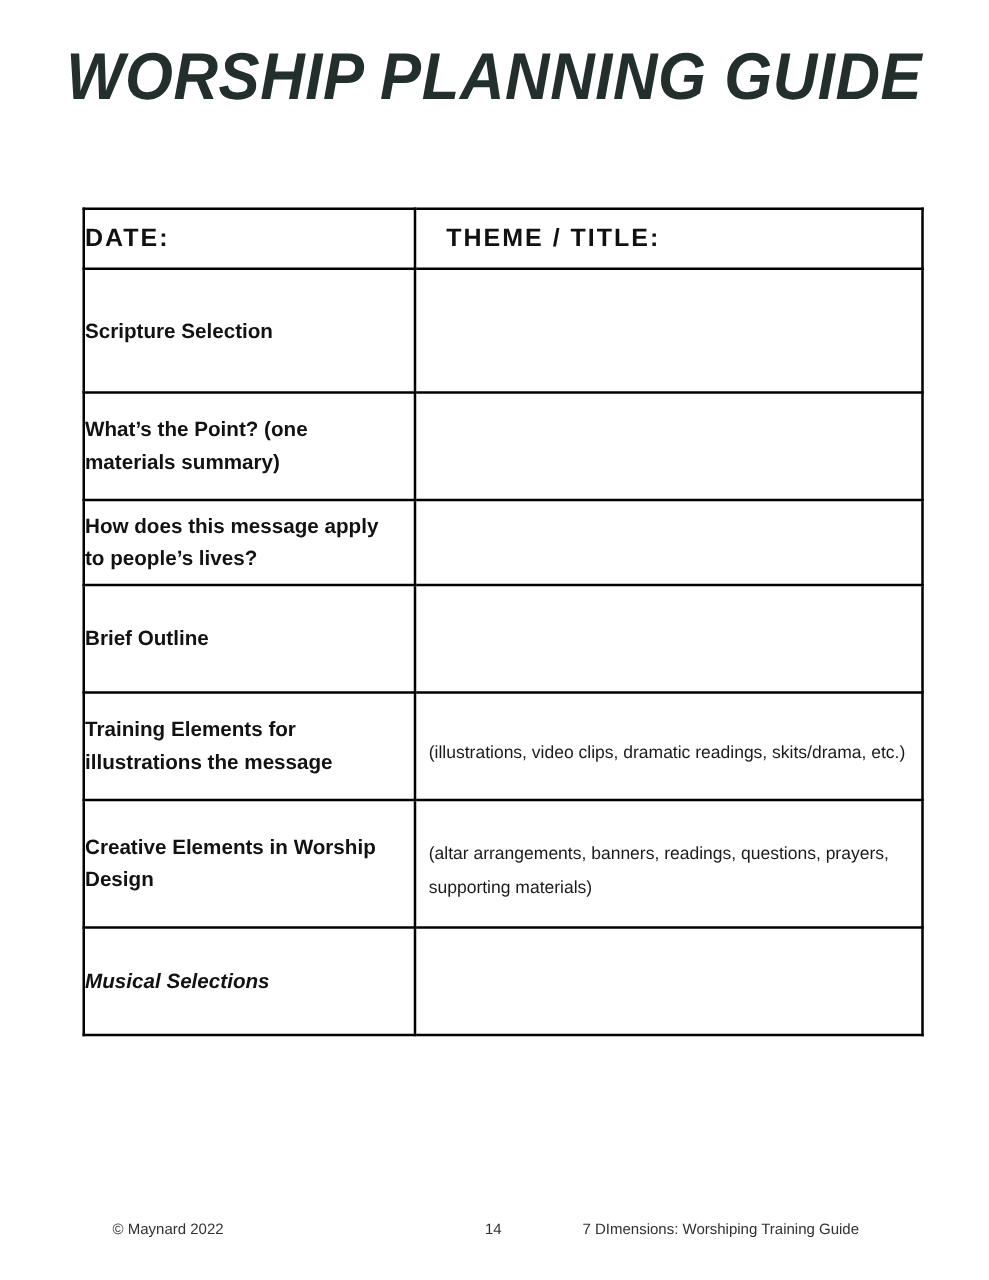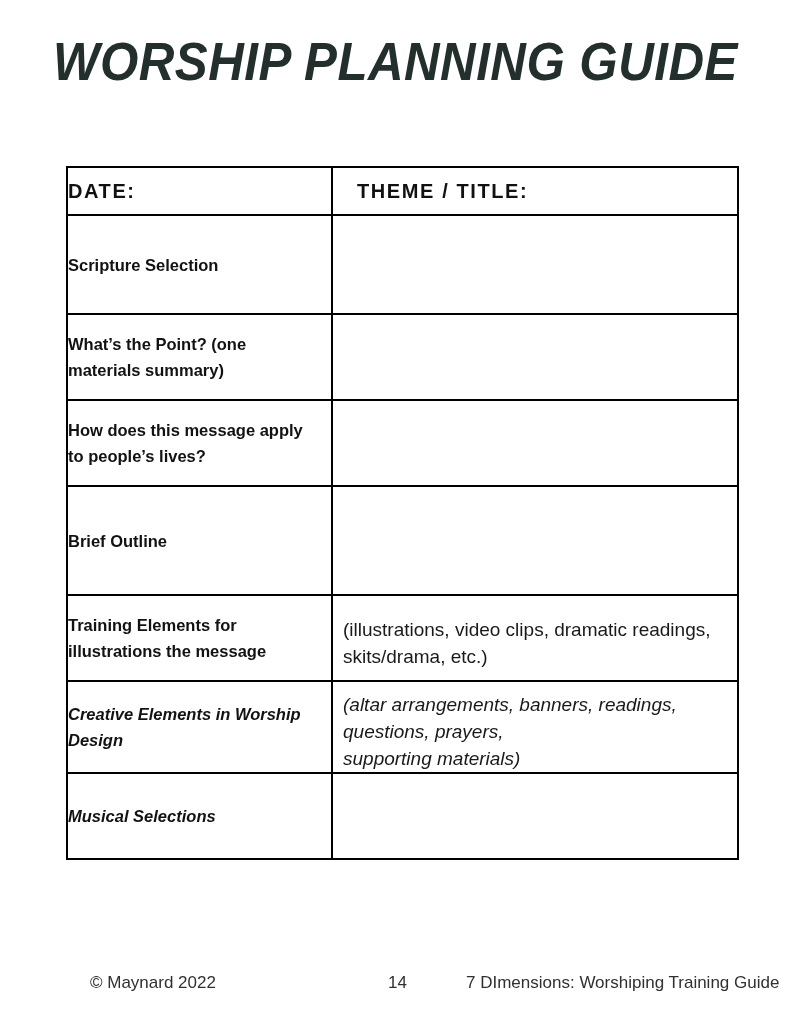--- a/index.html
+++ b/index.html
@@ -80,47 +80,47 @@
   
   .value-cell {
     padding: 0;
     vertical-align: top;
     position: relative;
   }
   .hint {
     display: block;
     padding: 9px 10px 0 10px;
     font-family: "Liberation Sans Narrow", "Liberation Sans", "DejaVu Sans", sans-serif;
-    font-size: 19px;
+    font-size: 14px;
     line-height: 27px;
     font-weight: 400;
     color: #1a1a1a;
   }
   .hint .hint-line { display: block; }
 
   
   .r-h  { height: 46px; }
   .r-1  { height: 99px; }
   .r-2  { height: 86px; }
-  .r-3  { height: 86px; padding-left: 39px; }
+  .r-3  { height: 68px; padding-left: 39px; }
   .r-4  { height: 87px; }
-  .r-5  { height: 109px; margin-top: 15px; }
+  .r-5  { height: 86px; margin-top: 15px; }
   .r-6  { height: 86px; }
-  .r-7  { height: 70px; font-style: italic; }
+  .r-7  { height: 102px; }
   .r-8  { height: 86px; font-style: italic; }
 
   
   .footer {
     position: absolute;
     left: 0;
     top: 971px;
     width: 726px;
     height: 24px;
     font-family: "Liberation Sans Narrow", "Liberation Sans", "DejaVu Sans", sans-serif;
-    font-size: 17px;
+    font-size: 12px;
     line-height: 24px;
     color: #303030;
   }
   .footer-left {
     position: absolute;
     left: 90px;
     top: 0;
     white-space: nowrap;
   }
   .footer-page {

